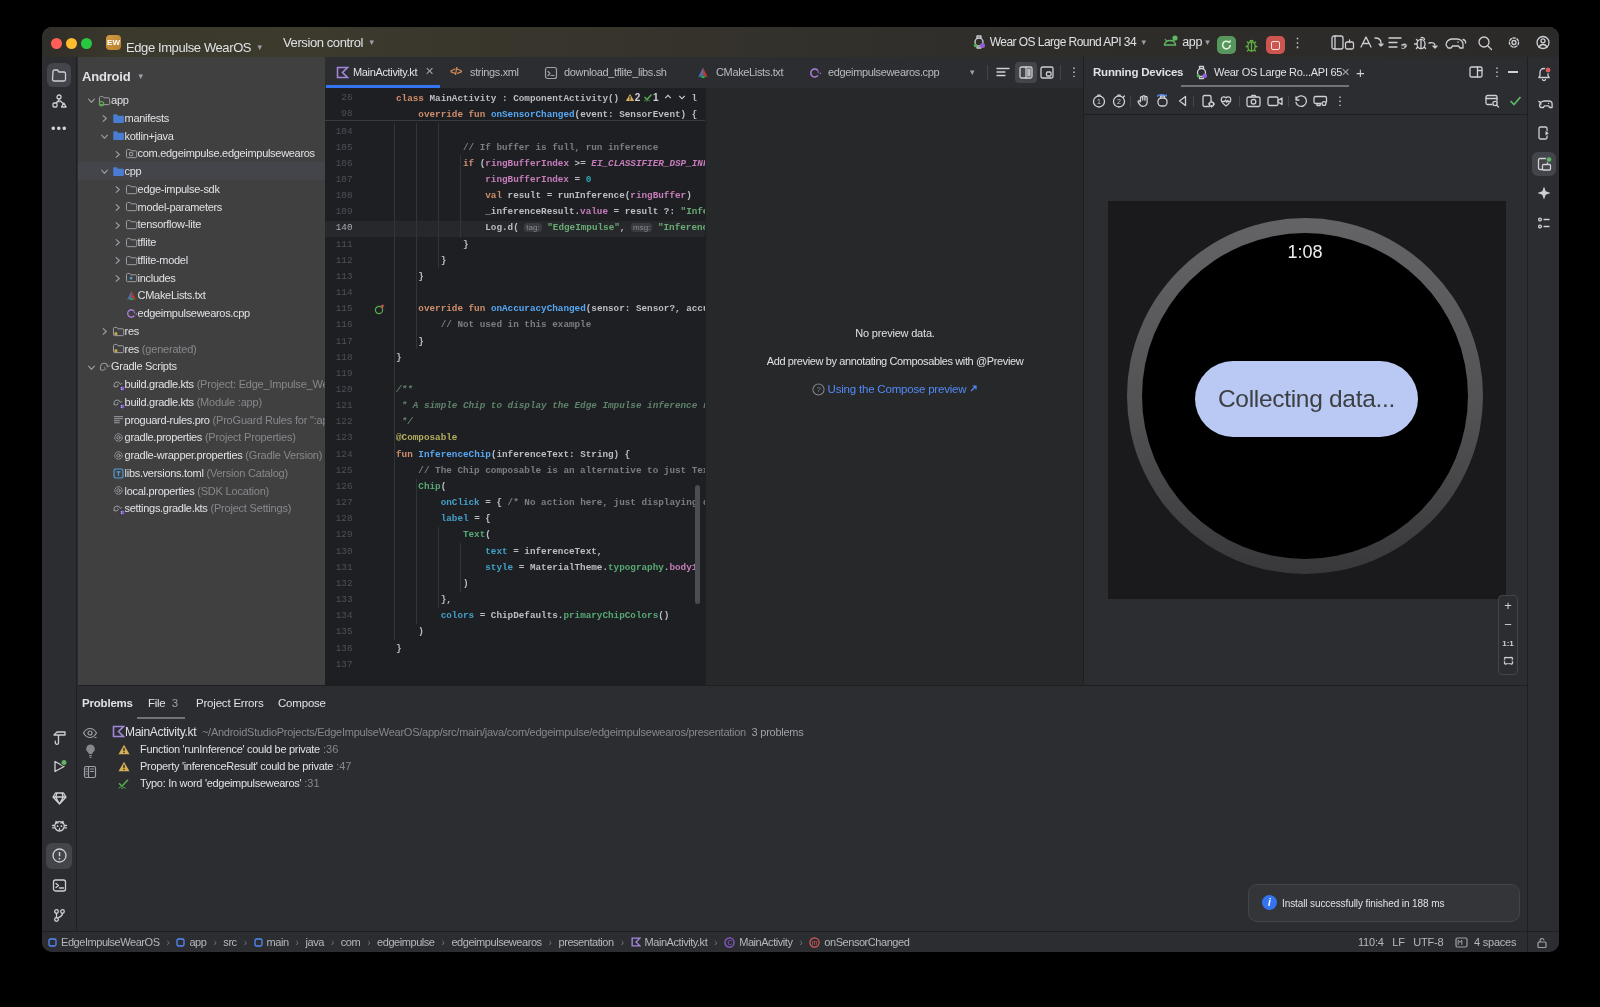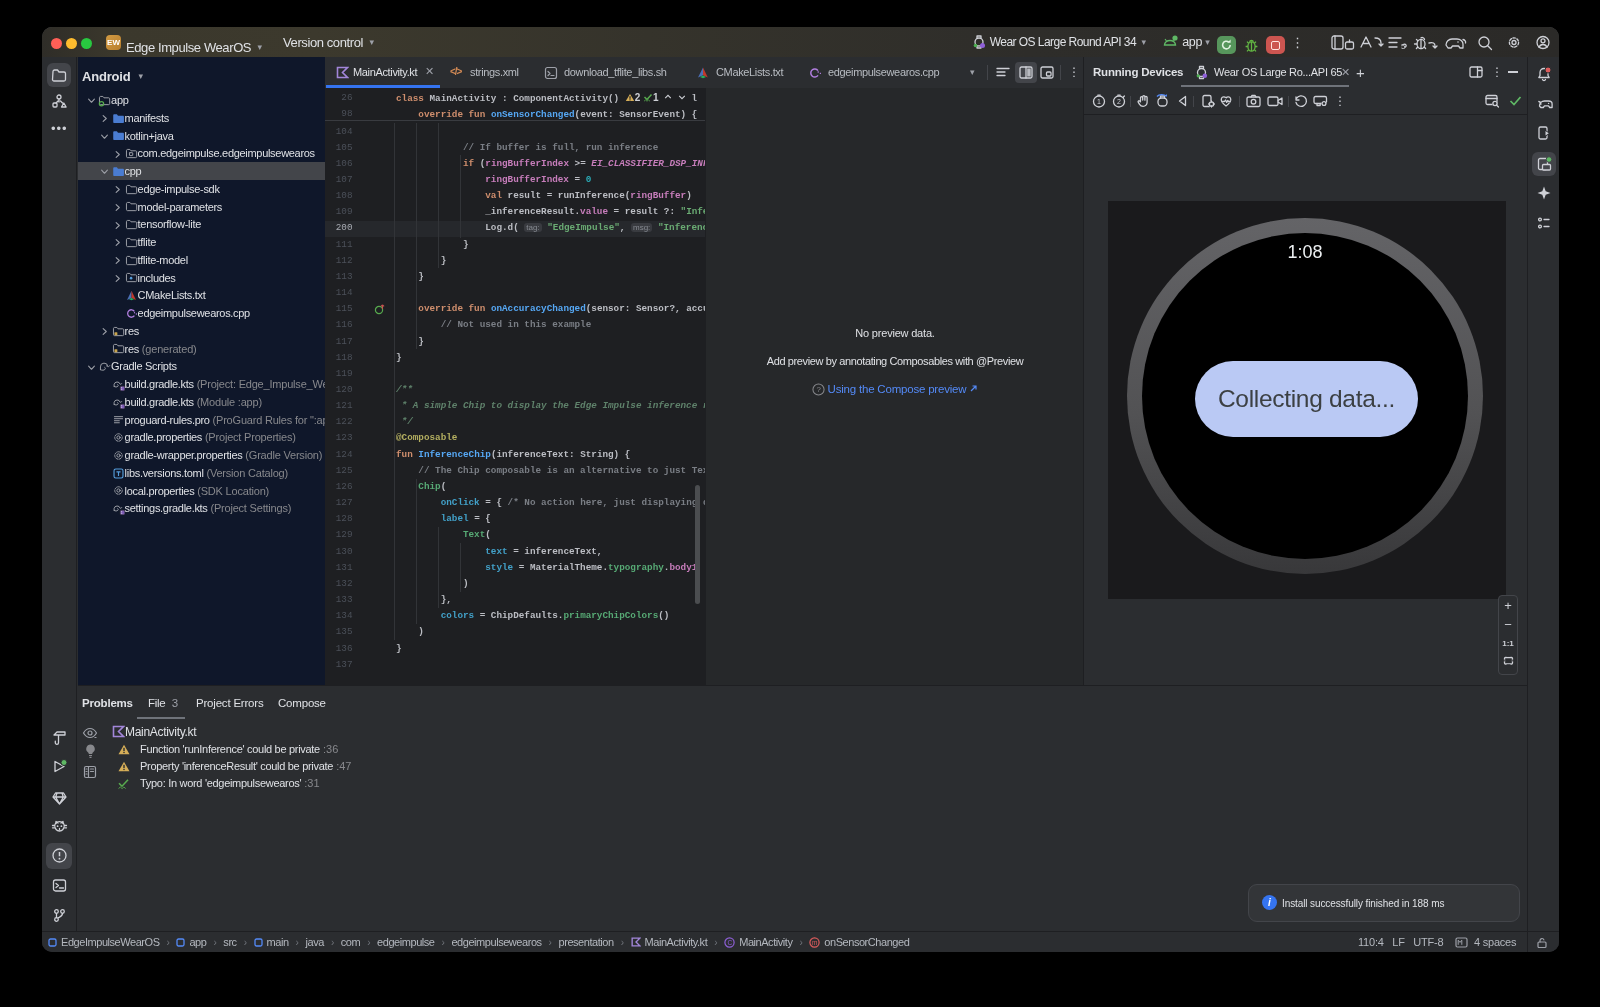--- a/index.html
+++ b/index.html
@@ -145,21 +145,21 @@
         <path d="M5 6.5 7.5 8.5 5 10.5M8.5 11h4" class="ic"></path>
       </svg>
  <svg class="ab" style="left:9px;top:849.5px" width="17" height="17" viewBox="0 0 17 17">
         <circle cx="5.5" cy="4.5" r="1.8" class="ic"></circle>
         <circle cx="11.5" cy="4.5" r="1.8" class="ic"></circle>
         <circle cx="5.5" cy="12.5" r="1.8" class="ic"></circle>
         <path d="M5.5 6.3v4.4M11.5 6.3c0 3-2 3.5-4 4.4" class="ic"></path>
       </svg>
 </div>
 
-<div class="ab" style="left:36px;top:30px;width:286px;height:628px;background:#0f172a;overflow:hidden">
+<div class="ab" style="left:36px;top:30px;width:286px;height:628px;background:#404040;overflow:hidden">
  <div class="row" style="left:4px;top:7px;height:24px">
         <span class="txt" style="font-weight:bold;font-size:13px;letter-spacing:-0.2px">Android</span>
         <span class="chev" style="margin-left:8px">▾</span>
       </div>
 </div>
 <div class="ab" style="left:36px;top:30px;width:247px;height:628px;overflow:hidden">
 <svg class="ab" style="left:8.5px;top:39.4px" width="9" height="9" viewBox="0 0 10 10">
         <path d="M1.8 3.5 5 7 8.2 3.5" class="icg"></path>
       </svg>
 <svg class="ab" style="left:20.1px;top:36.8px" width="13" height="13" viewBox="0 0 16 16">
@@ -454,21 +454,21 @@
         </svg>  <svg width="8" height="8" viewBox="0 0 8 8" style="vertical-align:0px">
           <path d="M1.2 2.8 4 5.6 6.8 2.8" stroke="#ced0d6" fill="none" stroke-width="1.1"></path>
         </svg></span> <span>l</span>
     <span class="kw">override fun</span> <span class="fn">onSensorChanged</span>(event: SensorEvent) {</pre>
 <pre class="ab" style="left:283px;top:96.5px;width:27.5px;text-align:right;font-weight:400;color:#4b5059">104
 105
 106
 107
 108
 109
-<span style="color:#a8abb3">200</span>
+<span style="color:#a8abb3">140</span>
 111
 112
 113
 114
 115
 116
 117
 118
 119
 120
@@ -699,20 +699,21 @@
       </svg>
 <svg class="ab" style="left:4.5px;top:79px" width="14" height="14" viewBox="0 0 14 14">
         <rect x="1.5" y="1.5" width="11" height="11" rx="1.5" class="icg"></rect>
         <path d="M5.5 1.5v11M3 4h1M3 6.5h1M3 9h1M7.5 4h3M7.5 6.5h3" class="icg" stroke-width="1"></path>
       </svg>
 <svg class="ab" style="left:34px;top:39px" width="13" height="13" viewBox="0 0 13 13">
         <path d="M1.5 1.5h10L6.5 6.5l5 5h-10z" fill="none" stroke="#a286d9" stroke-width="1.6"></path>
       </svg>
 <div class="row" style="left:47px;top:36px;height:20px">
         <span class="txt" style="font-size:12px">MainActivity.kt</span>
+        <span class="dim" style="font-size:11px;letter-spacing:-0.25px">&nbsp;&nbsp;~/AndroidStudioProjects/EdgeImpulseWearOS/app/src/main/java/com/edgeimpulse/edgeimpulsewearos/presentation&nbsp;&nbsp;<span style="color:#9da0a8">3 problems</span></span>
       </div>
 <svg class="ab" style="left:40px;top:58px" width="12" height="11" viewBox="0 0 12 11">
         <path d="M6 .8 11.5 10.3H.5z" fill="#d6ae58"></path>
         <rect x="5.3" y="3.8" width="1.4" height="3.2" fill="#2b2d30"></rect>
         <rect x="5.3" y="7.8" width="1.4" height="1.3" fill="#2b2d30"></rect>
       </svg>
 <div class="row" style="left:62px;top:54px;height:18px">
         <span class="txt" style="font-size:11px;letter-spacing:-0.3px">Function 'runInference' could be private</span>
         <span class="dim" style="font-size:11px">&nbsp;:36</span>
       </div>

